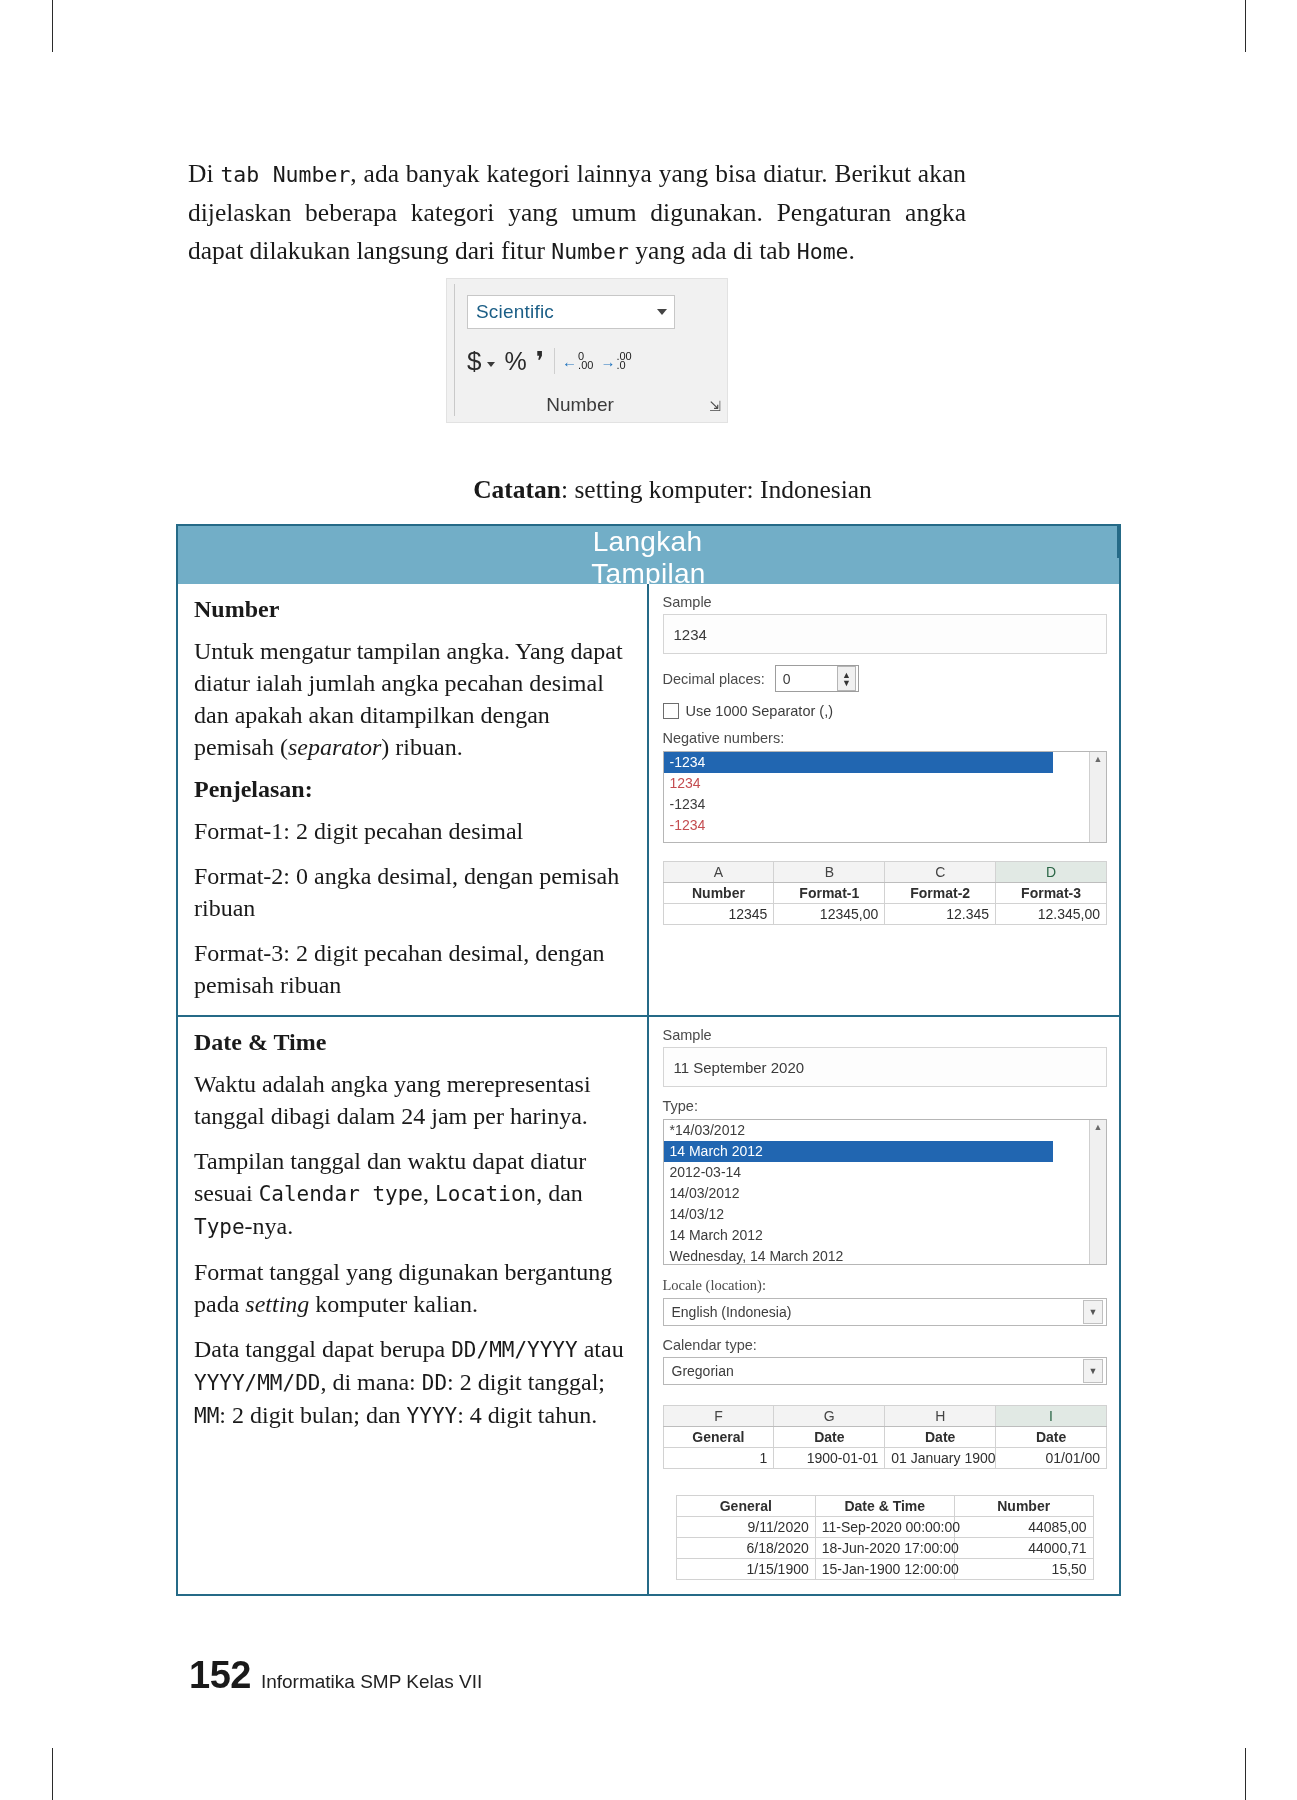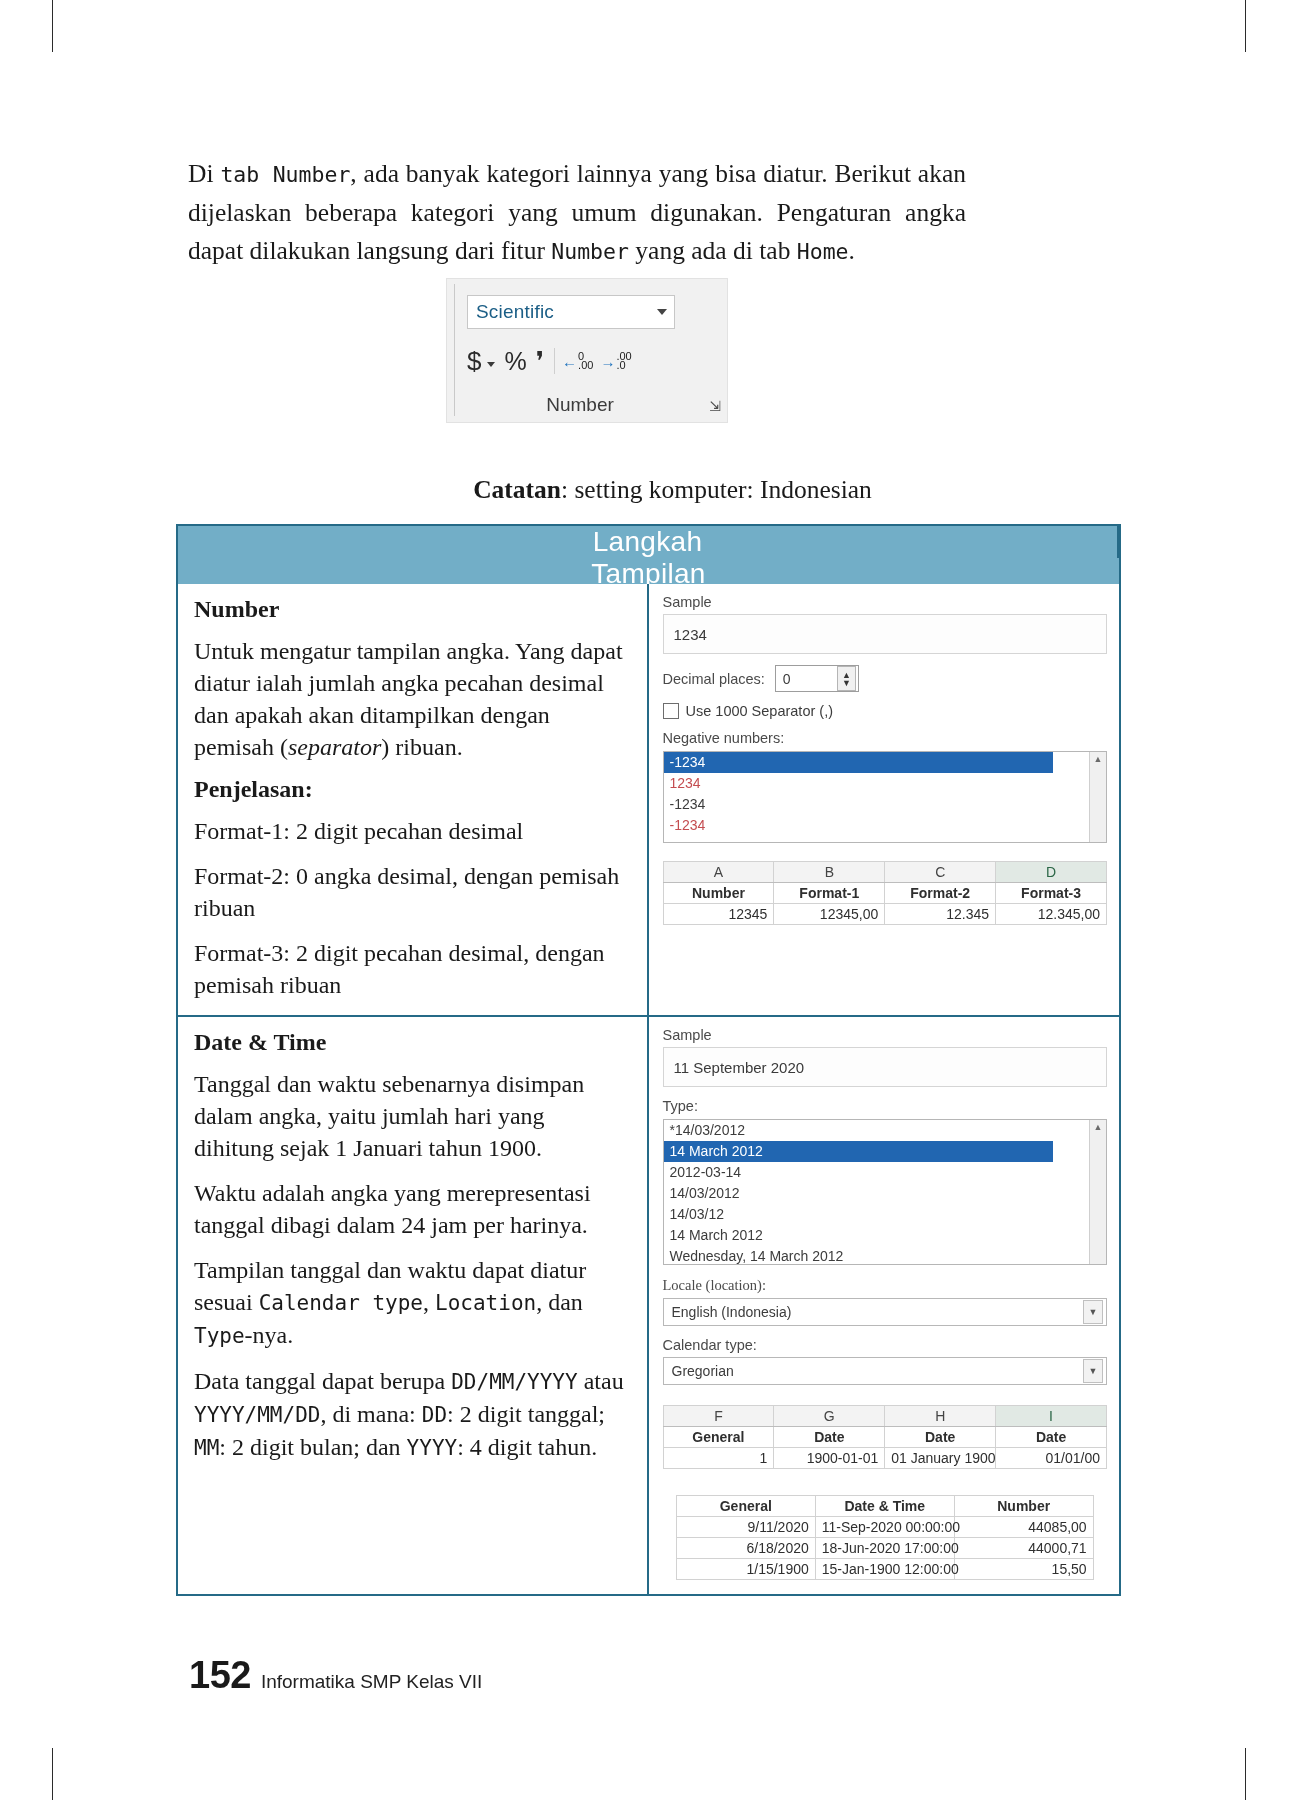--- a/index.html
+++ b/index.html
@@ -514,23 +514,23 @@
           </tbody>
             </table>
 
         </div>
       </div>
     </div>
 
     <div class="trow">
       <div class="td left">
         <div class="cellh">Date &amp; Time</div>
-        <p class="cellp">Tanggal dan waktu sebenarnya disimpan dalam angka, yaitu  jumlah hari yang dihitung sejak 1 Januari tahun 1900.</p>
         <p class="cellp">Waktu adalah angka yang merepresentasi tanggal  dibagi dalam 24 jam per harinya.</p>
         <p class="cellp"><span>Tampilan tanggal dan waktu dapat diatur sesuai </span><span class="mono">Calendar type</span><span>, </span><span class="mono">Location</span><span>, dan </span><span class="mono">Type</span><span>-nya.</span></p>
+        <p class="cellp"><span>Format tanggal yang digunakan bergantung pada </span><i>setting</i><span> komputer kalian.</span></p>
         <p class="cellp"><span>Data tanggal dapat berupa </span><span class="mono">DD/MM/YYYY</span><span> atau </span><span class="mono">YYYY/MM/DD</span><span>, di mana: </span><span class="mono">DD</span><span>: 2 digit tanggal; </span><span class="mono">MM</span><span>: 2 digit bulan; dan </span><span class="mono">YYYY</span><span>: 4 digit tahun.</span></p>
       </div>
 
       <div class="td right">
         <div class="shot">
 
           <div class="fld-label">Sample</div>
           <div class="sample-box">11 September 2020</div>
 
           <div class="fld-label" style="margin-top:11px;">Type:</div>

